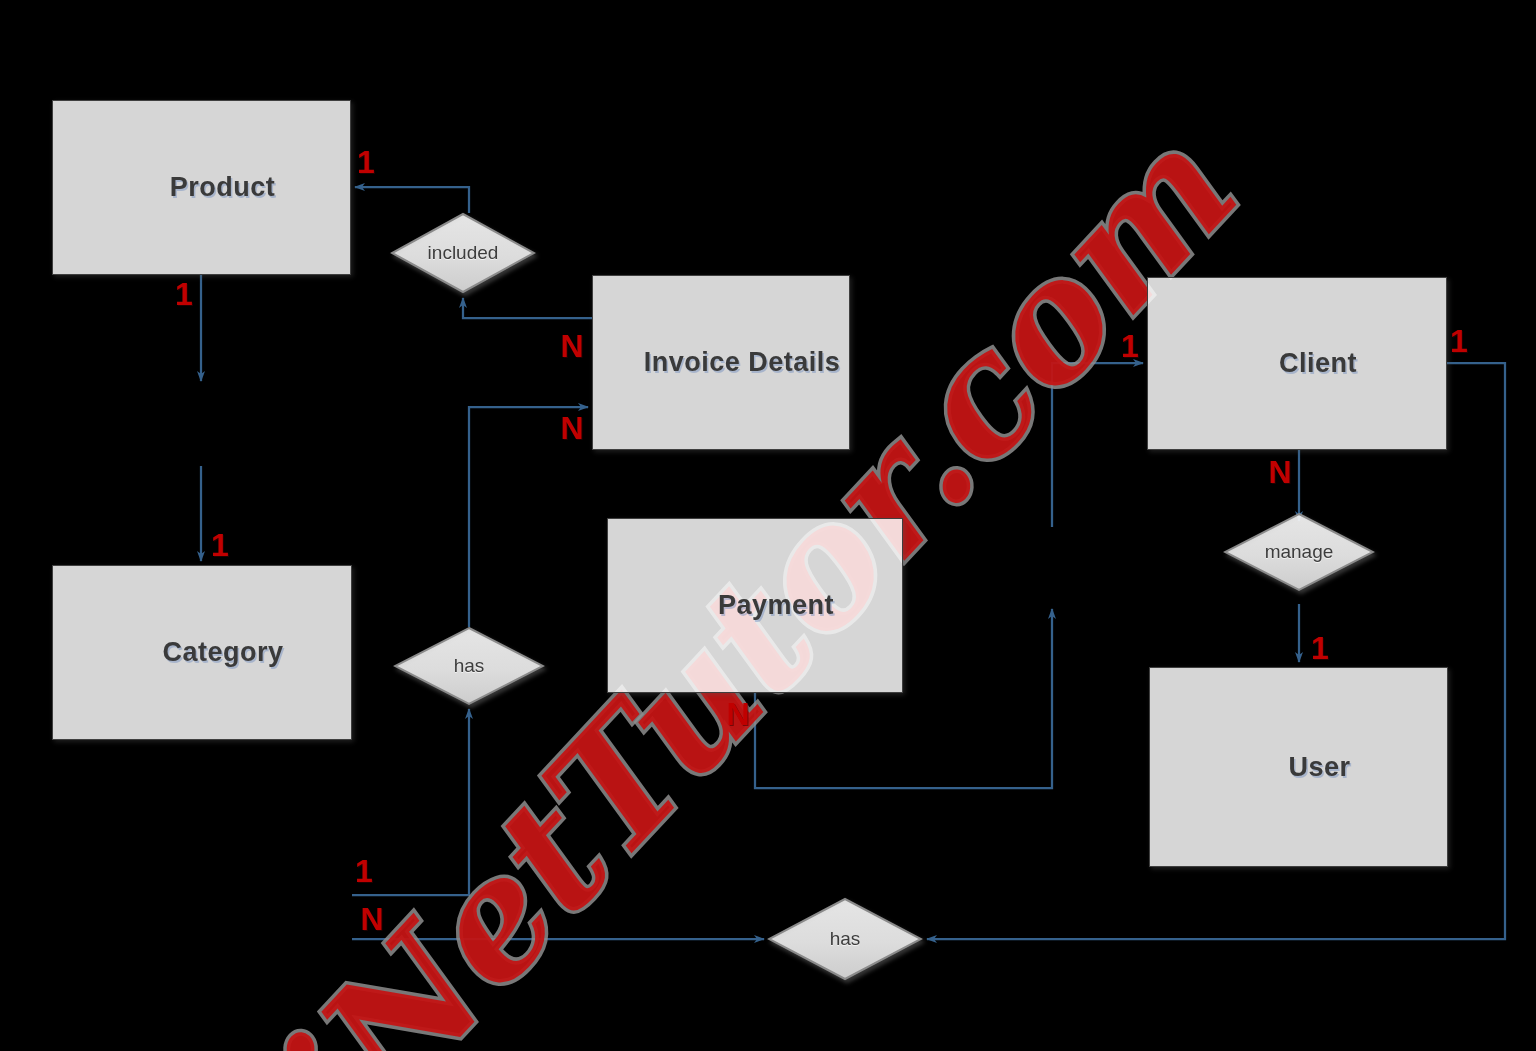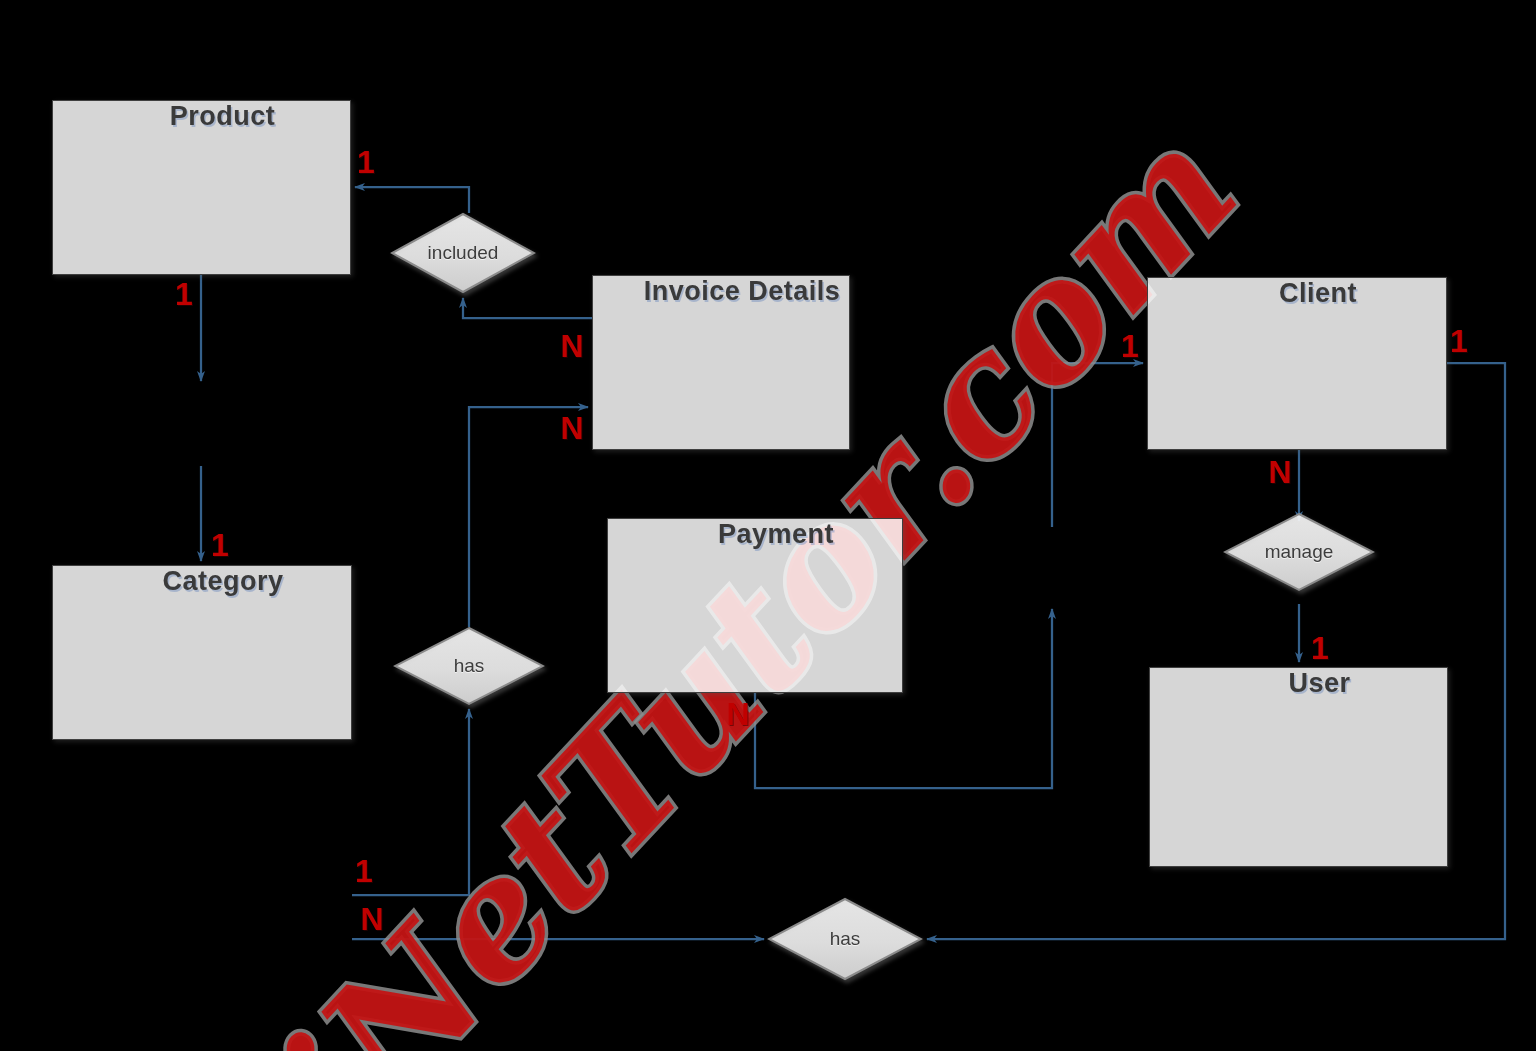--- a/index.html
+++ b/index.html
@@ -22,21 +22,21 @@
     stroke:#8D8D8D;
     stroke-width:7px;
     stroke-opacity:.85;
     paint-order:stroke;
   }
   .entity{
     position:absolute;
     background:rgba(255,255,255,0.84);
     border:1.6px solid #3f3f3f;
     box-shadow:2px 2px 5px rgba(90,90,90,0.35);
-    display:flex;justify-content:center;
+    display:flex;align-items:center;justify-content:center;
     box-sizing:border-box;
     padding-left:42px;
   }
   .entity-label{
     font-weight:bold;
     font-size:27px;
     color:#3A3A3A;
     text-shadow:1.5px 1.5px 0 rgba(110,140,190,0.45);
     letter-spacing:.5px;
   }

